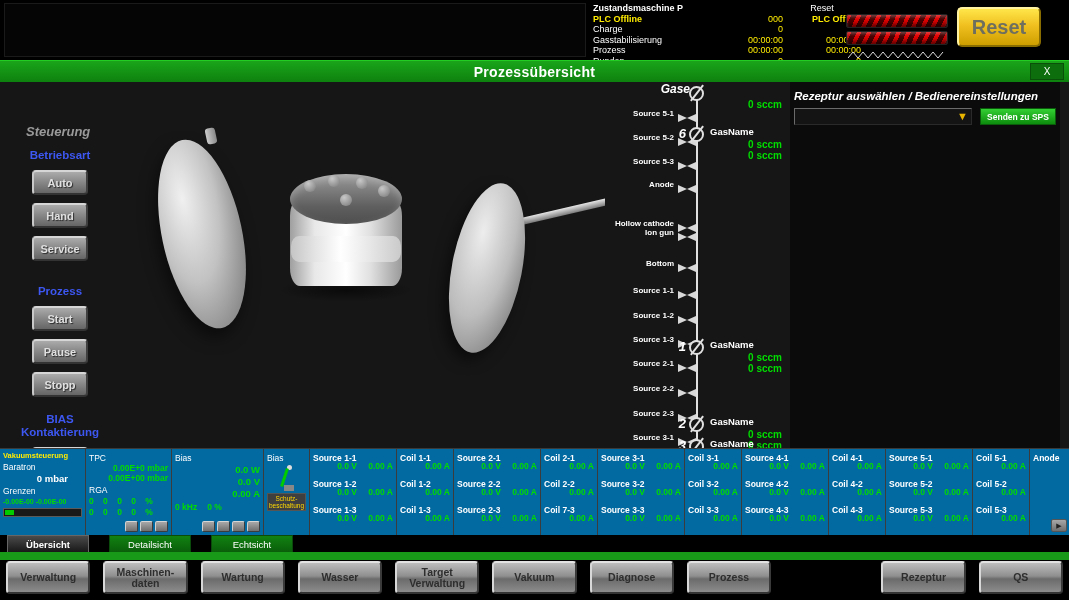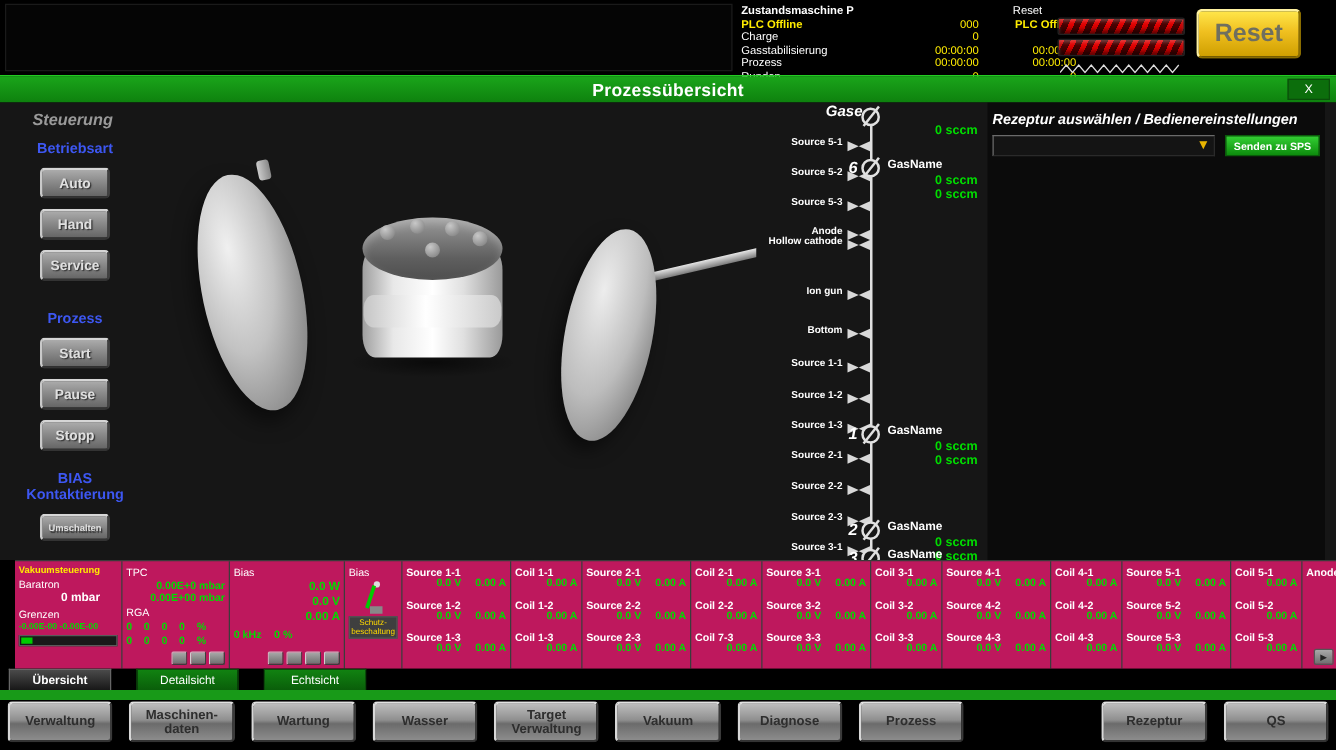--- a/index.html
+++ b/index.html
@@ -32,21 +32,21 @@
   .titlebar{position:absolute;top:60px;left:0;right:0;height:22px;
             background:linear-gradient(180deg,#1aa51a,#0e810e);border-top:1px solid #2c2;}
   .tb-title{position:absolute;left:0;right:0;top:3px;text-align:center;color:#fff;font-weight:bold;font-size:14px;letter-spacing:.3px;}
   .tb-close{position:absolute;right:5px;top:2px;width:34px;height:17px;background:#0c6e0c;
             border:1px solid #0a4f0a;color:#fff;font-size:10px;font-family:inherit;cursor:pointer;}
 
   
   .main{position:absolute;top:82px;left:0;right:0;height:366px;background:#161616;overflow:hidden;}
 
   .steuerung{position:absolute;left:18px;top:6px;width:84px;text-align:center;}
-  .st-title{color:#9a9a9a;font-weight:bold;font-style:italic;font-size:13px;text-align:left;margin-left:8px;}
+  .st-title{color:#9a9a9a;font-weight:bold;font-style:italic;font-size:13px;text-align:left;margin-left:8px;margin-top:36px;}
   .ctl-label{color:#3d57f2;font-weight:bold;font-size:11.5px;margin:10px 0 2px;line-height:13px;}
   .ctl-group:nth-of-type(2){margin-top:24px;}
   .ctl-group:nth-of-type(3){margin-top:16px;}
   .ctl-btn{display:block;margin:8px auto 0;width:56px;height:25px;font-family:inherit;cursor:pointer;
            background:linear-gradient(180deg,#ababab,#8a8a8a 45%,#656565);
            border:2px solid;border-color:#d6d6d6 #3f3f3f #333 #c9c9c9;border-radius:4px;
            color:#e0e0e0;font-weight:bold;font-size:11px;text-shadow:1px 1px 1px #2a2a2a;}
   .ctl-btn.small{font-size:7.5px;height:22px;}
 
   
@@ -91,21 +91,21 @@
   .recipe{position:absolute;left:790px;top:0;width:270px;height:366px;background:#0b0b0b;}
   .rc-title{color:#fff;font-weight:bold;font-style:italic;font-size:11.5px;padding:8px 4px 6px;}
   .rc-row{display:flex;gap:8px;padding:0 4px;align-items:center;}
   .dropdown{flex:1;height:17px;background:#141414;border:1px solid;border-color:#6a6a6a #2a2a2a #2a2a2a #6a6a6a;position:relative;cursor:pointer;}
   .dd-value{position:absolute;left:4px;top:2px;color:#ddd;font-size:9px;}
   .dd-arrow{position:absolute;right:3px;top:1px;color:#e8b400;font-size:11px;}
   .sps-btn{width:76px;height:17px;background:linear-gradient(180deg,#33cf33,#0d8c0d);border:1px solid #0a5c0a;
            color:#fff;font-weight:bold;font-size:8.5px;font-family:inherit;cursor:pointer;}
 
   
-  .datastrip{position:absolute;top:448px;left:12px;right:0;height:87px;background:#be185d;
+  .datastrip{position:absolute;top:448px;left:0;right:0;height:87px;background:#0369a1;
              border-top:1px solid #3a3a3a;display:flex;}
   .panel{flex:none;border-right:1px solid #3c3c3c;padding:2px 3px;overflow:hidden;position:relative;}
   .p-vak{width:86px;}.p-tpc{width:86px;}.p-bias{width:92px;}.p-prot{width:46px;}
   .p-src{width:87px;}.p-coil{width:57px;}.p-anode{width:39px;border-right:none;}
   .p-title{color:#ffec00;font-weight:bold;font-size:7.5px;}
   .p-row{color:#fff;font-size:8.5px;margin-top:2px;}
   .p-green{color:#00dd00;font-weight:bold;font-size:8.5px;}
   .p-green.r{text-align:right;}
   .p-green.big{font-size:9.5px;margin-top:1px;text-align:right;}
   .spread{word-spacing:7px;margin-top:1px;}
@@ -269,21 +269,21 @@
               <path d="M19 1 L10 5 L19 9 Z" fill="#d8d8d8"></path>
             </svg></span>
         </div>
         <div class="gas-row" style="top: 97px;">
           <span class="gas-vlabel">Anode</span>
           <span class="bowtie"><svg width="20" height="10" viewBox="0 0 20 10">
               <path d="M1 1 L10 5 L1 9 Z" fill="#d8d8d8"></path>
               <path d="M19 1 L10 5 L19 9 Z" fill="#d8d8d8"></path>
             </svg></span>
         </div>
-        <div class="gas-row" style="top: 105px; text-decoration: underline;">
+        <div class="gas-row" style="top: 136px; text-decoration: underline;">
           <span class="gas-vlabel">Hollow cathode</span>
           <span class="bowtie"><svg width="20" height="10" viewBox="0 0 20 10">
               <path d="M1 1 L10 5 L1 9 Z" fill="#d8d8d8"></path>
               <path d="M19 1 L10 5 L19 9 Z" fill="#d8d8d8"></path>
             </svg></span>
         </div>
         <div class="gas-row" style="top: 145px;">
           <span class="gas-vlabel">Ion gun</span>
           <span class="bowtie"><svg width="20" height="10" viewBox="0 0 20 10">
               <path d="M1 1 L10 5 L1 9 Z" fill="#d8d8d8"></path>

